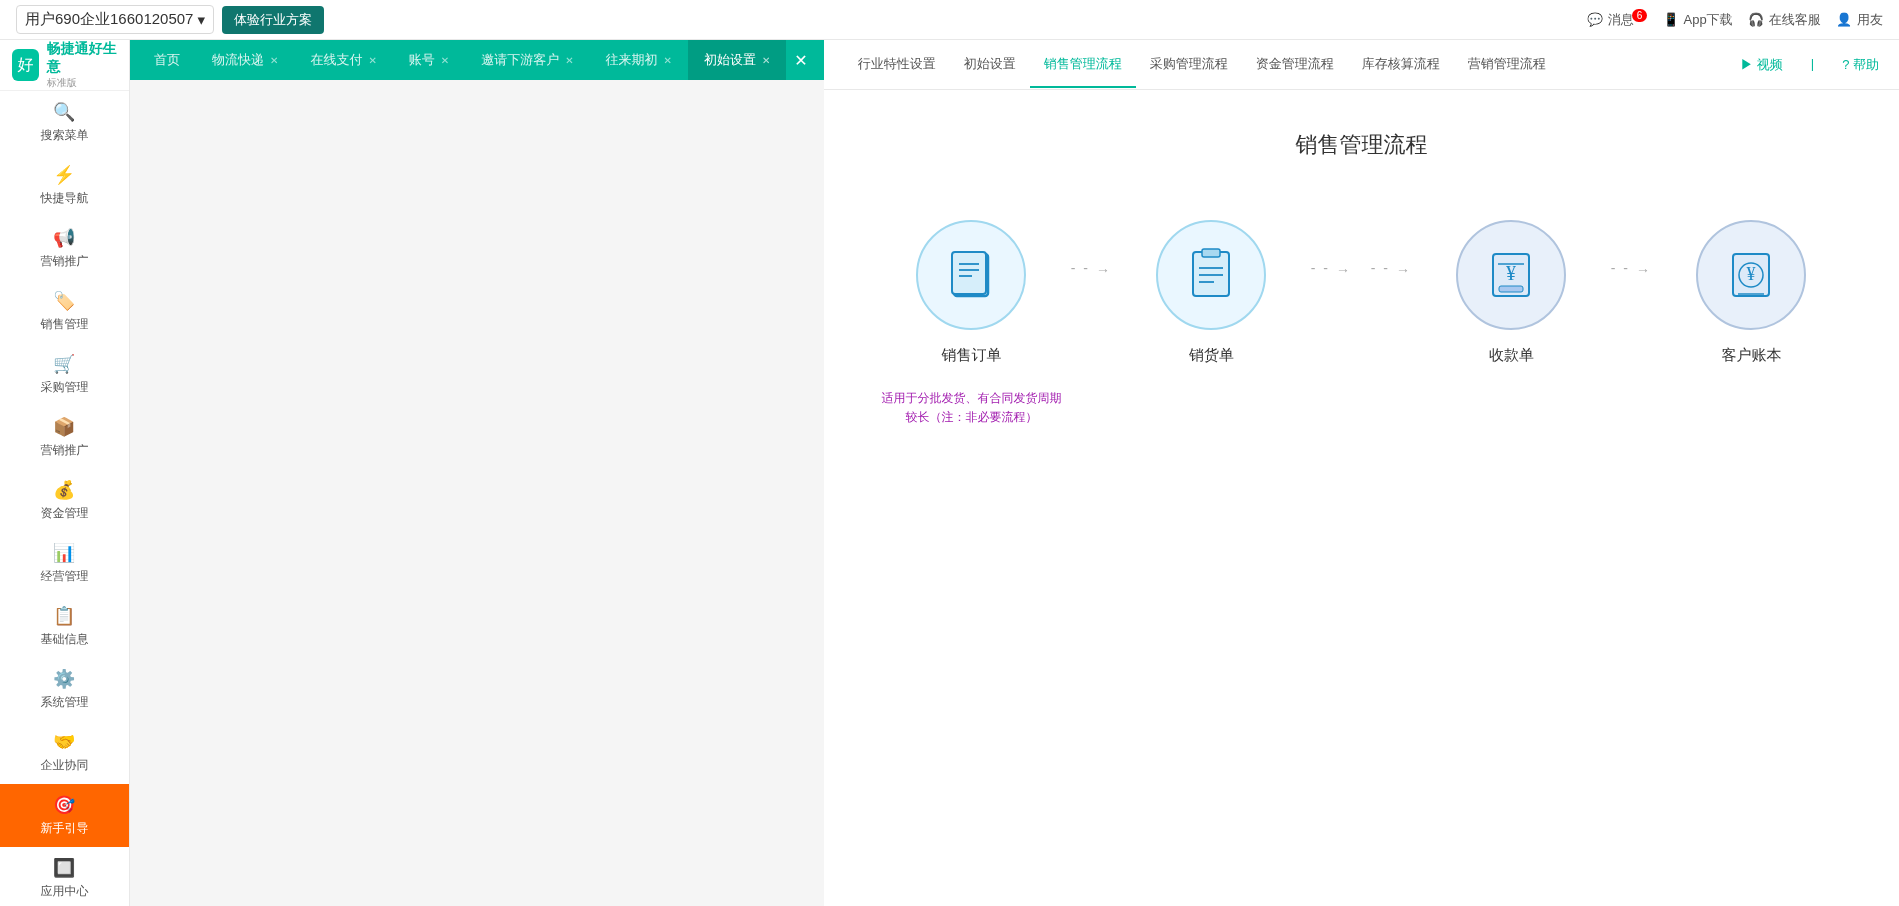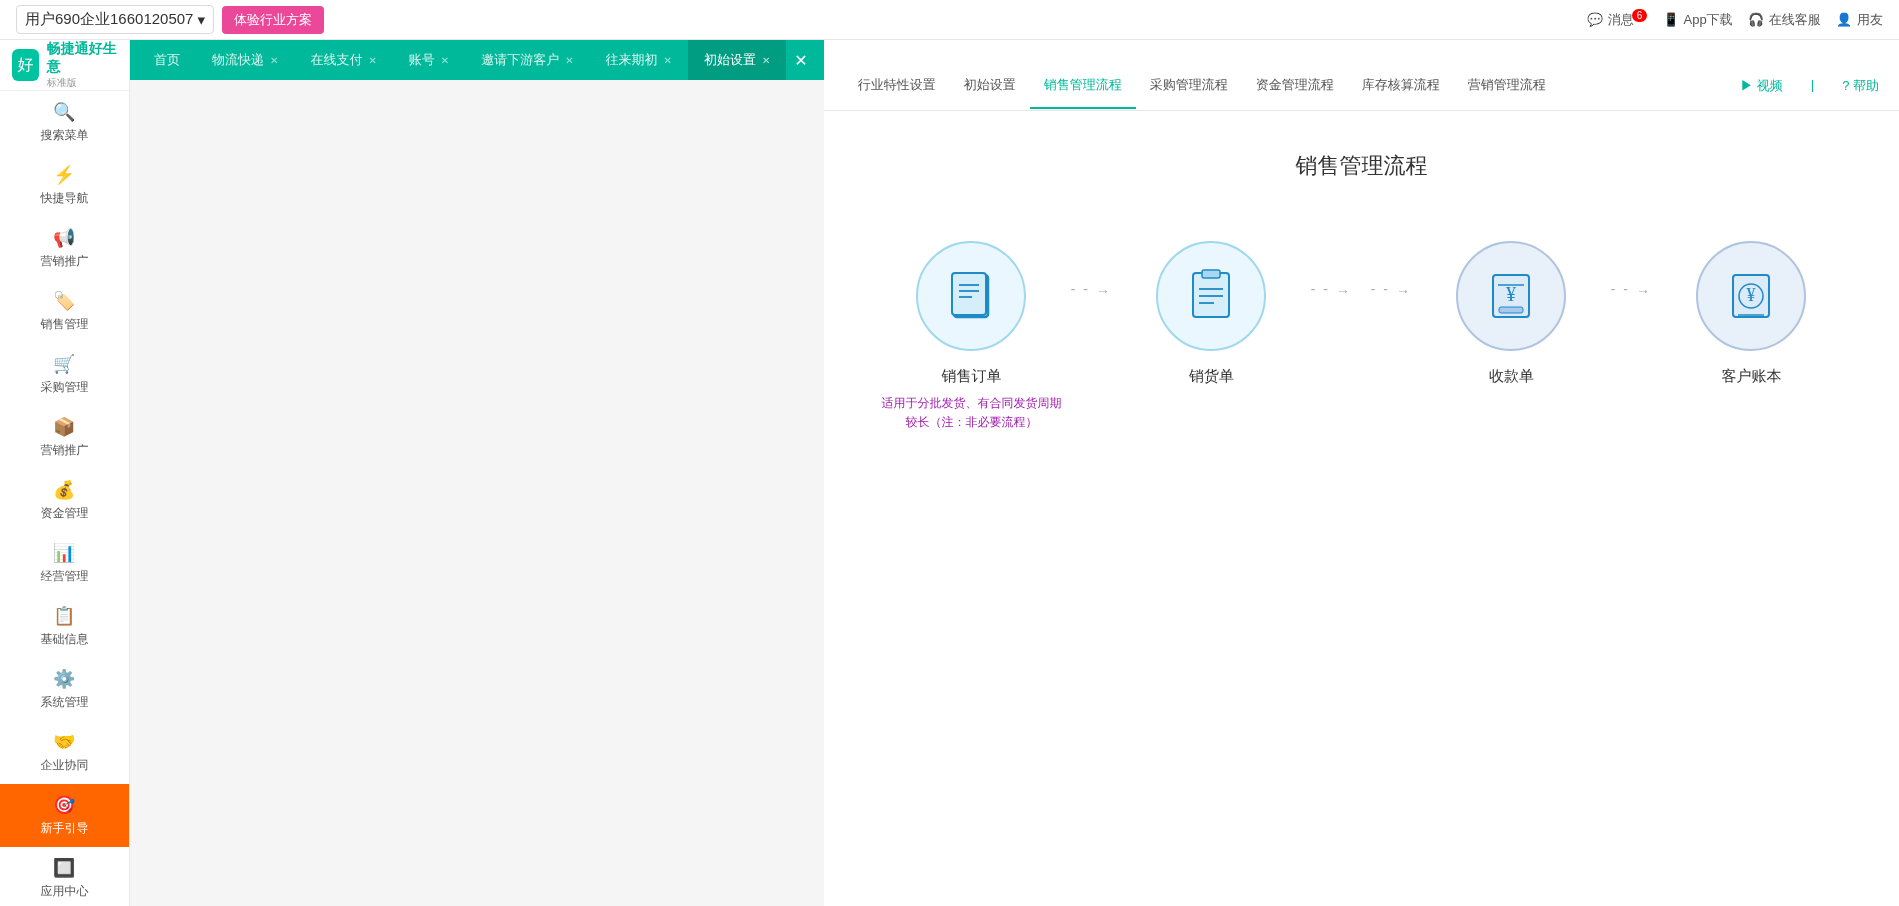--- a/index.html
+++ b/index.html
@@ -22,21 +22,21 @@
       border-radius: 4px;
       padding: 4px 8px;
       font-size: 15px;
       color: #333;
       display: flex;
       align-items: center;
       gap: 4px;
       cursor: pointer;
     }
     .trial-btn {
-      background: #ec4899;
+      background: #0f766e;
       color: #fff;
       border: none;
       border-radius: 4px;
       padding: 5px 12px;
       font-size: 13px;
       cursor: pointer;
     }
     .top-bar-right { display: flex; align-items: center; gap: 16px; font-size: 13px; color: #555; }
     .top-bar-right span { cursor: pointer; display: flex; align-items: center; gap: 4px; }
     .badge { background: #f00; color: #fff; font-size: 10px; border-radius: 8px; padding: 1px 5px; margin-left: -6px; margin-top: -8px; }
@@ -120,21 +120,20 @@
     .page-content { flex: 1; background: #fff; overflow-y: auto; padding: 0; }
 
     
     .sub-tabs {
       display: flex;
       align-items: center;
       border-bottom: 1px solid #e8e8e8;
       padding: 0 20px;
       height: 50px;
       background: #fff;
-      margin-top: 21px;
     }
     .sub-tab {
       padding: 0 14px;
       height: 46px;
       display: flex;
       align-items: center;
       font-size: 13px;
       color: #555;
       cursor: pointer;
       border-bottom: 2px solid transparent;
@@ -164,21 +163,21 @@
       height: 110px;
       border-radius: 50%;
       border: 2px solid #a0d8ef;
       background: #eaf7ff;
       display: flex;
       align-items: center;
       justify-content: center;
       margin-bottom: 16px;
     }
     .flow-circle svg { width: 54px; height: 54px; }
-    .flow-step-name { font-size: 15px; color: #333; margin-bottom: 8px; font-weight: 500; }
+    .flow-step-name { font-size: 15px; color: #333; margin-bottom: 24px; font-weight: 500; }
     .flow-step-desc { font-size: 12px; color: #a21caf; text-align: center; line-height: 1.6; }
 
     .flow-arrow {
       display: flex;
       align-items: center;
       padding-top: 40px;
       color: #aaa;
       font-size: 20px;
       letter-spacing: -2px;
       width: 60px;

